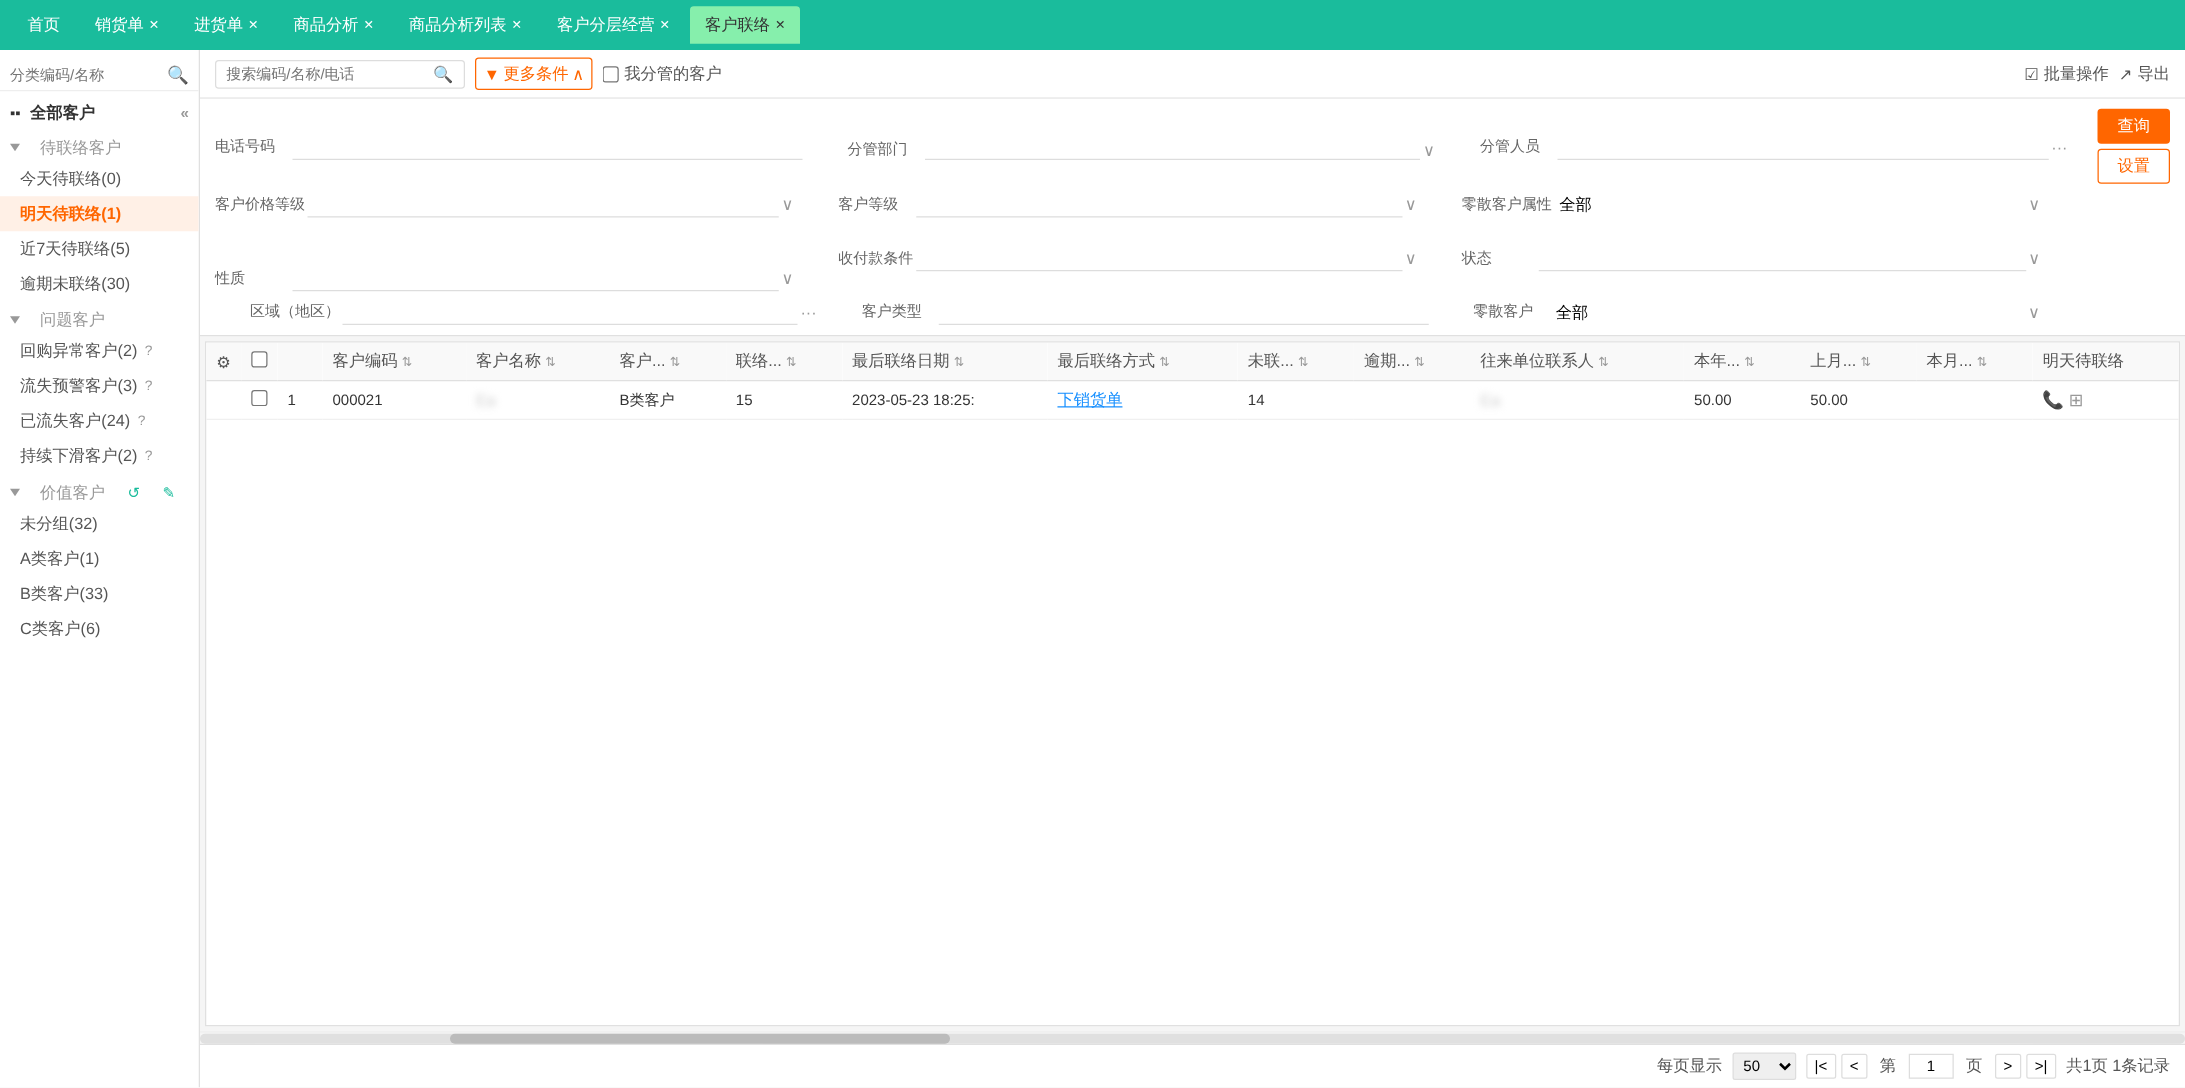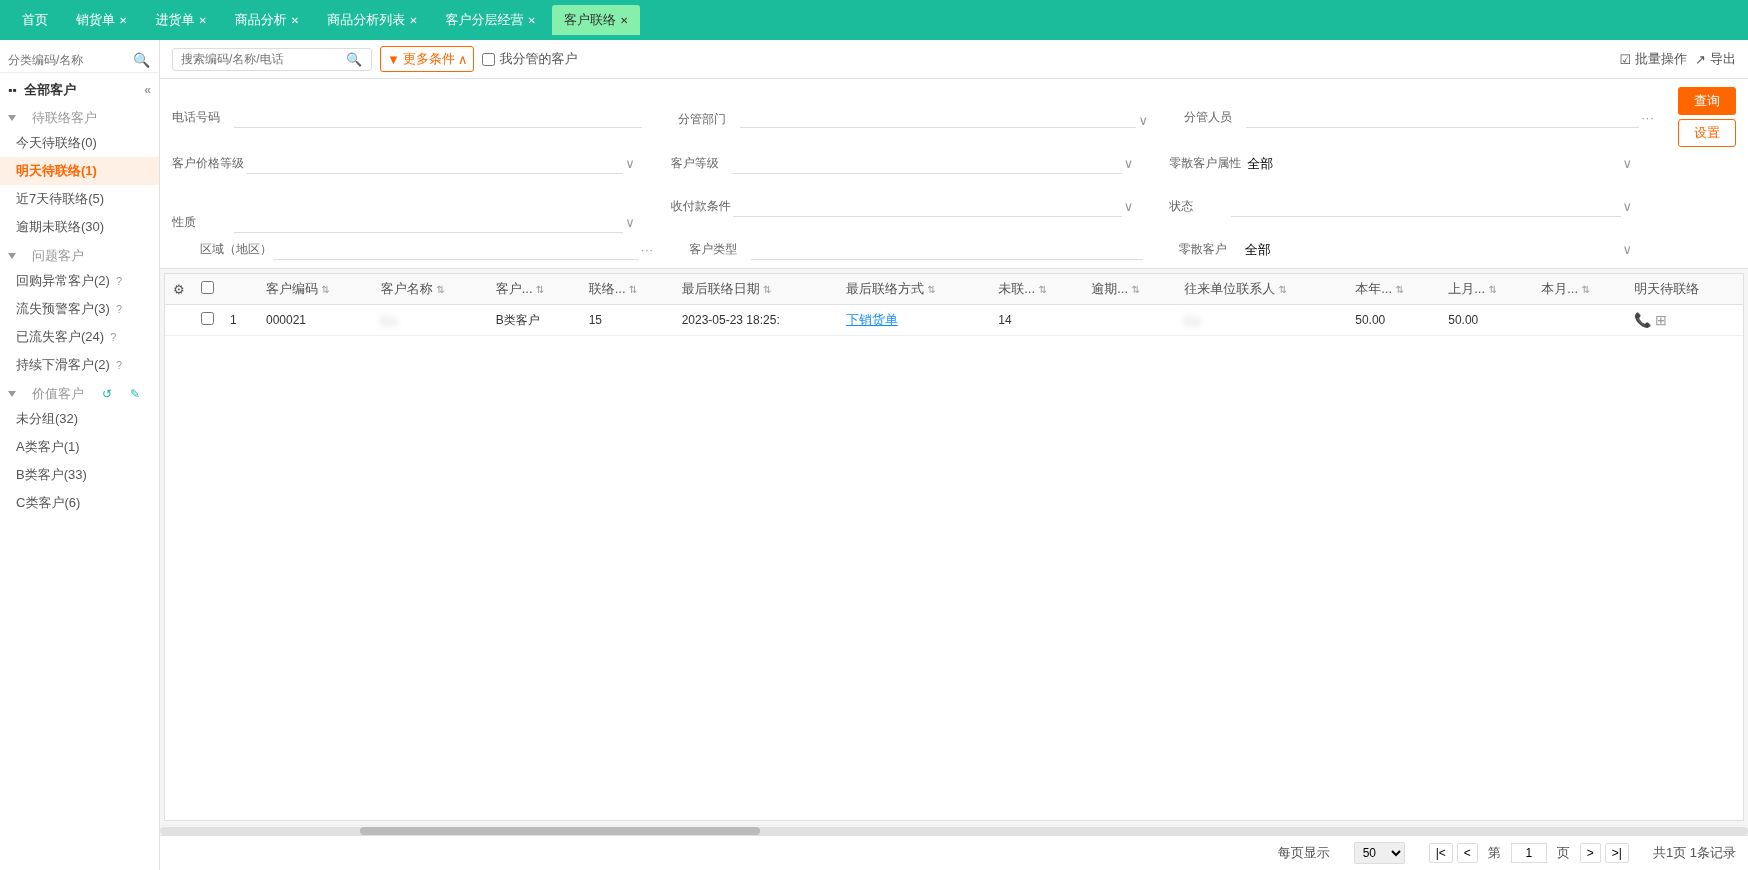--- a/index.html
+++ b/index.html
@@ -97,21 +97,21 @@
       background: #f9f9f9; border-bottom: 1px solid #e0e0e0; padding: 6px 8px; font-size: 12px; color: #555; text-align: left; white-space: nowrap; font-weight: normal; cursor: pointer; position: relative;
     }
     th::after { content: ''; }
     td { padding: 6px 8px; font-size: 12px; color: #333; border-bottom: 1px solid #f0f0f0; white-space: nowrap; }
     .th-sort { color: #999; font-size: 10px; }
     .link-text { color: #1890ff; text-decoration: underline; cursor: pointer; }
     .action-icon { color: #999; cursor: pointer; font-size: 14px; }
 
     
     .footer {
-      background: #fff; border-top: 1px solid #e0e0e0; padding: 6px 12px; display: flex; align-items: center; justify-content: flex-end; gap: 24px; font-size: 12px; color: #555;
+      background: #fff; border-top: 1px solid #e0e0e0; padding: 6px 12px; display: flex; align-items: center; justify-content: flex-end; gap: 8px; font-size: 12px; color: #555;
     }
     .footer select { border: 1px solid #ddd; padding: 2px 4px; font-size: 12px; border-radius: 2px; }
     .page-nav { display: flex; align-items: center; gap: 4px; }
     .page-nav button {
       border: 1px solid #ddd; background: #fff; cursor: pointer; padding: 2px 6px; font-size: 12px; border-radius: 2px;
     }
     .page-nav span { padding: 2px 6px; }
     .page-input { width: 36px; border: 1px solid #ddd; text-align: center; padding: 2px; font-size: 12px; }
 
     .scrollbar-area { height: 10px; background: #f5f5f5; border-top: 1px solid #eee; }

